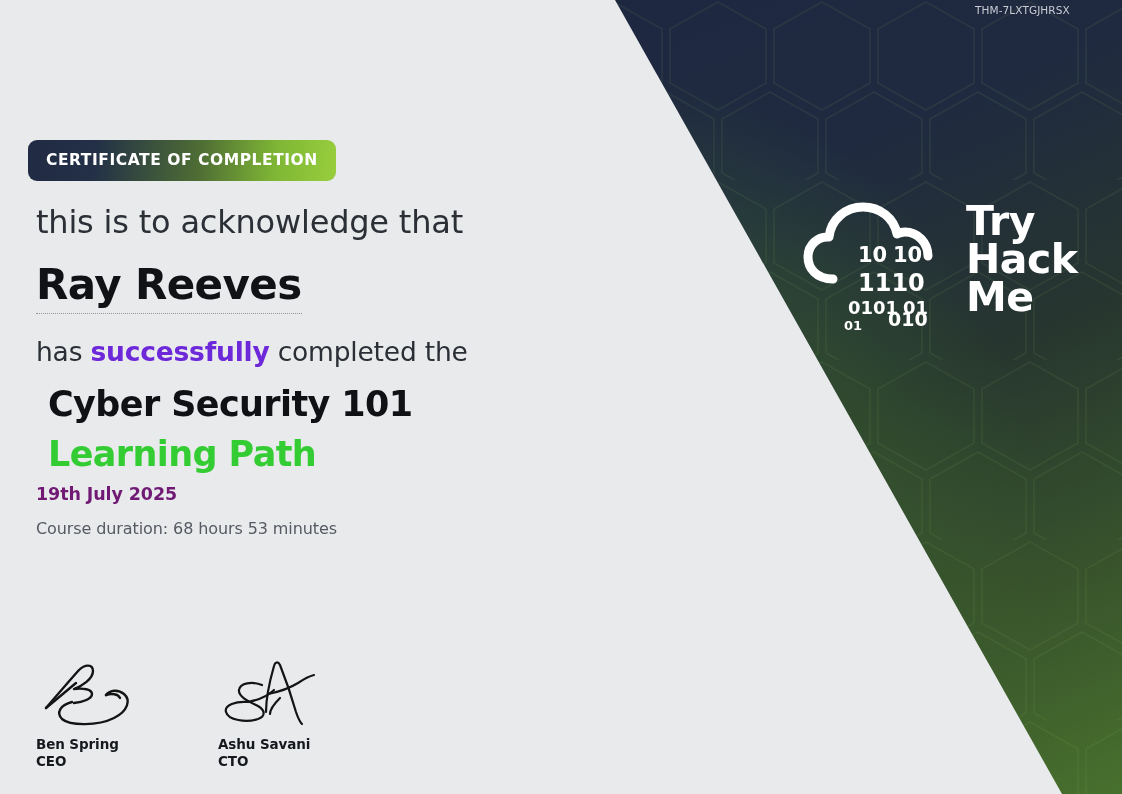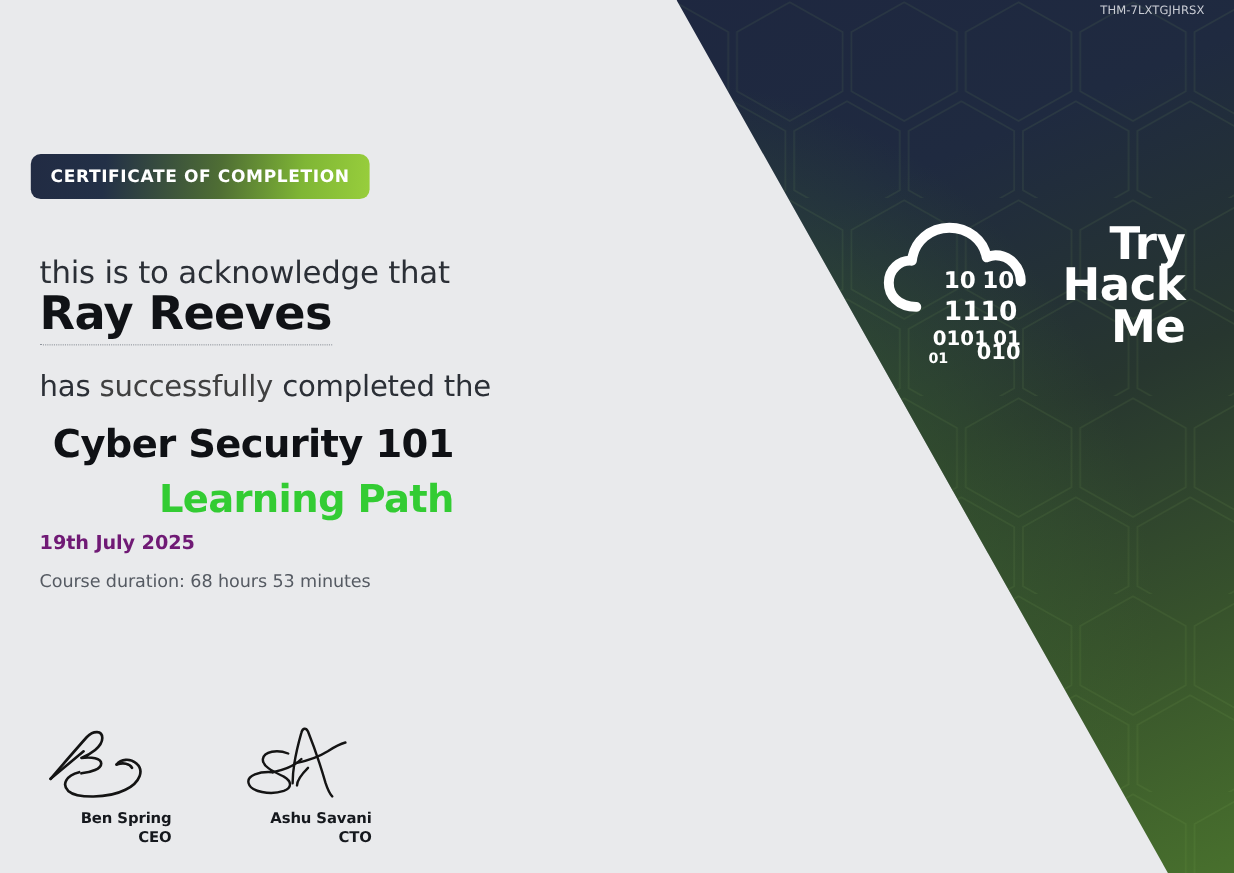--- a/index.html
+++ b/index.html
@@ -8,21 +8,20 @@
     width:1122px; height:794px;
     overflow:hidden;
     background:#e9eaec;
     font-family:"DejaVu Sans", sans-serif;
   }
   #certificate {
     position:relative;
     width:1122px; height:794px;
     background:#e9eaec;
     overflow:hidden;
-    text-align:right;
   }
 
   
   #deco-panel {
     position:absolute;
     top:0; right:0;
     width:560px; height:794px;
     clip-path: polygon(53px 0, 100% 0, 100% 100%, 500px 100%);
     overflow:hidden;
   }
@@ -86,24 +85,23 @@
     font-family:"DejaVu Sans", sans-serif;
     font-weight:bold;
     font-size:15.5px;
     letter-spacing:0.55px;
     white-space:nowrap;
   }
 
   #ack-line {
     position:absolute;
     left:0; top:203px;
-    font-size:28px;
+    font-size:32px;
     color:#2b2f36;
     letter-spacing:-0.2px;
-    margin-top:28px;
   }
 
   #recipient-block {
     position:absolute;
     left:0; top:259px;
   }
   #recipient-name {
     font-size:42px;
     font-weight:bold;
     color:#101216;
@@ -118,22 +116,22 @@
   }
 
   #completion-line {
     position:absolute;
     left:0; top:336px;
     font-size:26.5px;
     color:#2b2f36;
     letter-spacing:-0.2px;
   }
   #completion-line .hl {
-    color:#404040;
-    font-weight:normal;
+    color:#6d28d9;
+    font-weight:bold;
   }
 
   #course-title {
     position:absolute;
     left:0; top:379px;
     font-size:35px;
     font-weight:bold;
     line-height:50px;
     letter-spacing:-0.6px;
     margin-left:12px;

